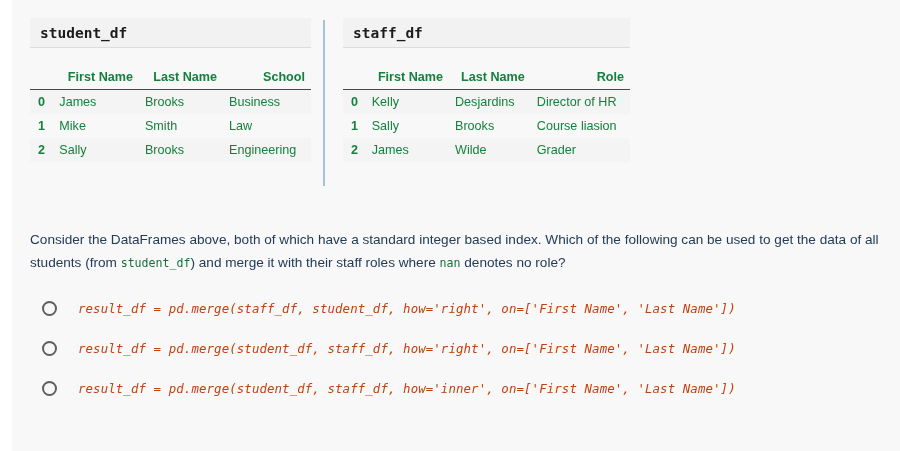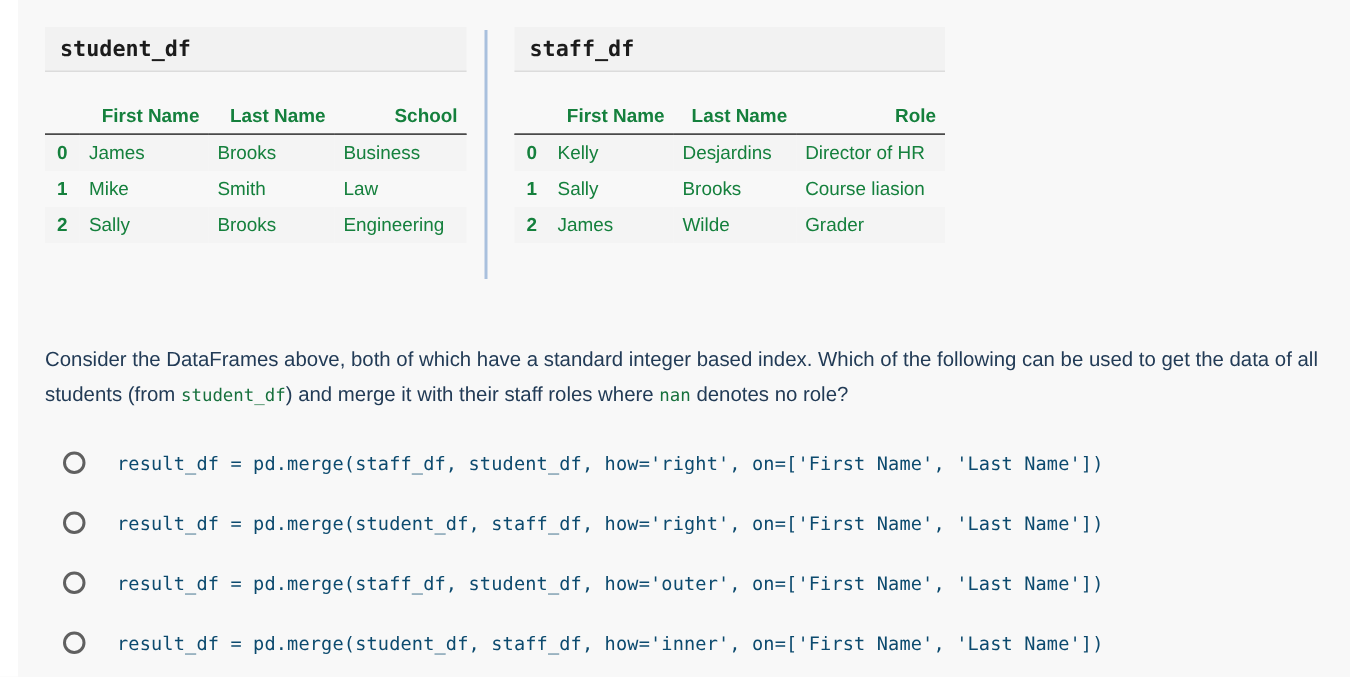--- a/index.html
+++ b/index.html
@@ -136,23 +136,24 @@
     border: 2px solid #606060;
     border-radius: 50%;
     box-sizing: border-box;
     flex: 0 0 15px;
     background: transparent;
   }
   .opt-code {
     margin-left: 21px;
     font-family: "DejaVu Sans Mono", "Liberation Mono", monospace;
     font-size: 12.4px;
-    color: #0c4a6e;
+    color: #c2410c;
     white-space: nowrap;
     letter-spacing: 0.1px;
+    font-style: italic;
   }
 </style>
 </head>
 <body>
 
 <div class="page-left-strip"></div>
 <div class="page">
 
   <div class="df-area">
 
@@ -234,21 +235,17 @@
     <div class="opt-row">
       <span class="radio"></span>
       <span class="opt-code">result_df = pd.merge(staff_df, student_df, how='right', on=['First Name', 'Last Name'])</span>
     </div>
     <div class="opt-row">
       <span class="radio"></span>
       <span class="opt-code">result_df = pd.merge(student_df, staff_df, how='right', on=['First Name', 'Last Name'])</span>
     </div>
     <div class="opt-row">
       <span class="radio"></span>
-      <span class="opt-code">result_df = pd.merge(staff_df, student_df, how='outer', on=['First Name', 'Last Name'])</span>
-    </div>
-    <div class="opt-row">
-      <span class="radio"></span>
       <span class="opt-code">result_df = pd.merge(student_df, staff_df, how='inner', on=['First Name', 'Last Name'])</span>
     </div>
   </div>
 
 </div>
 
 </body></html>

